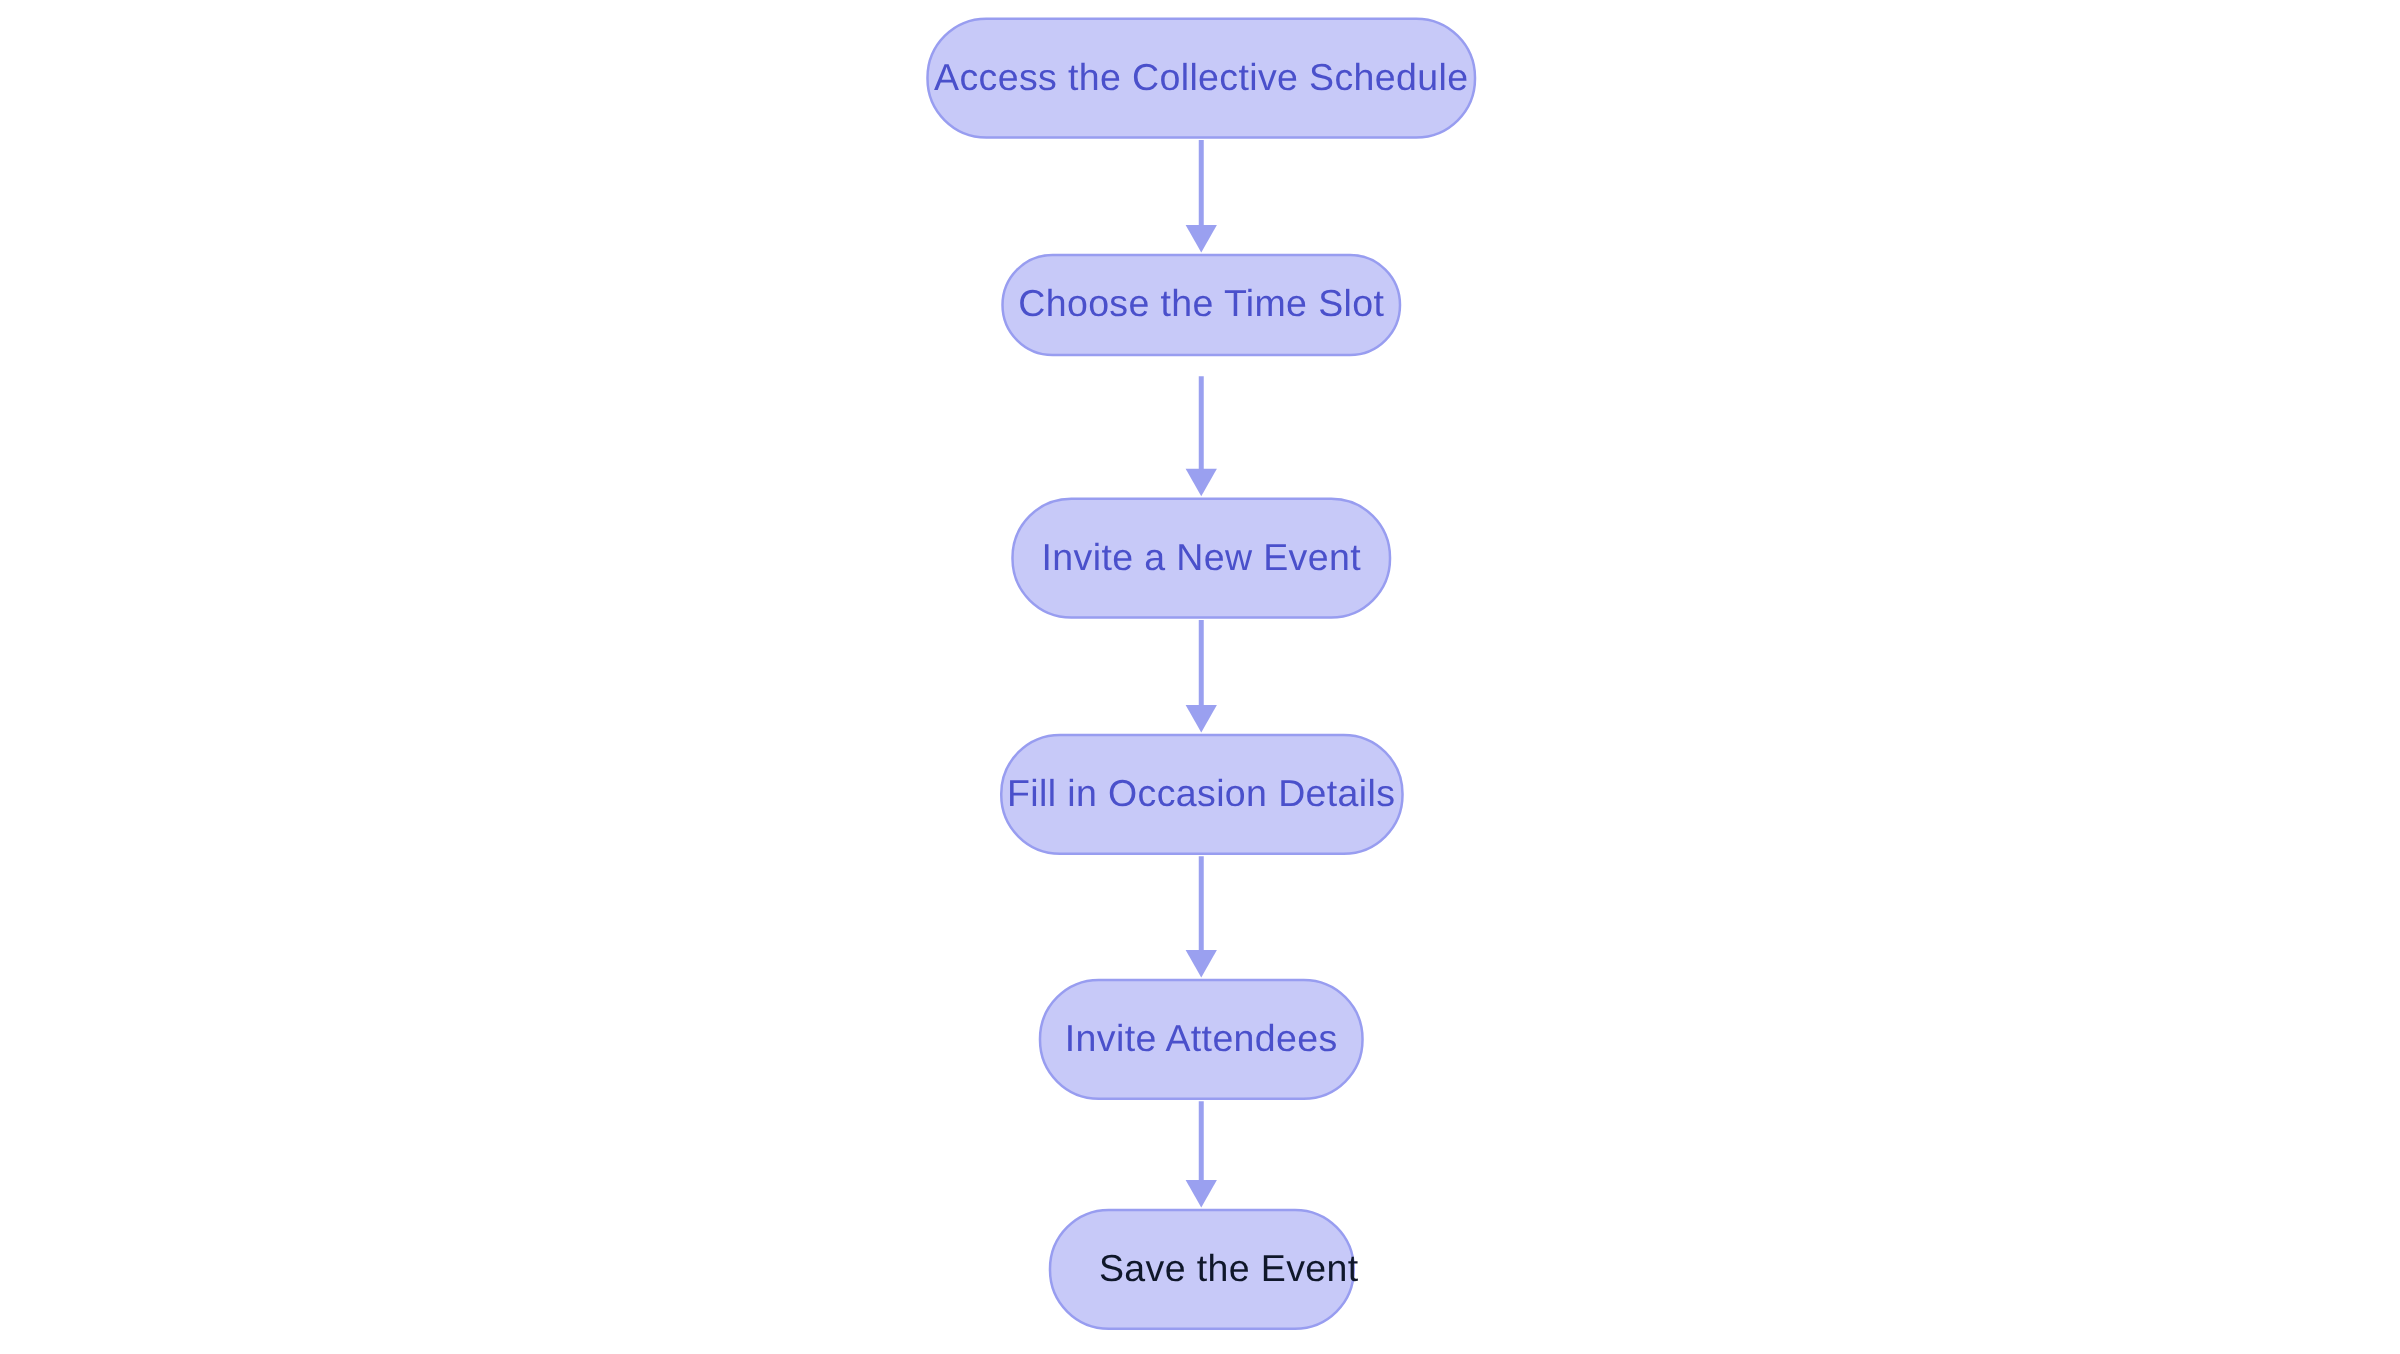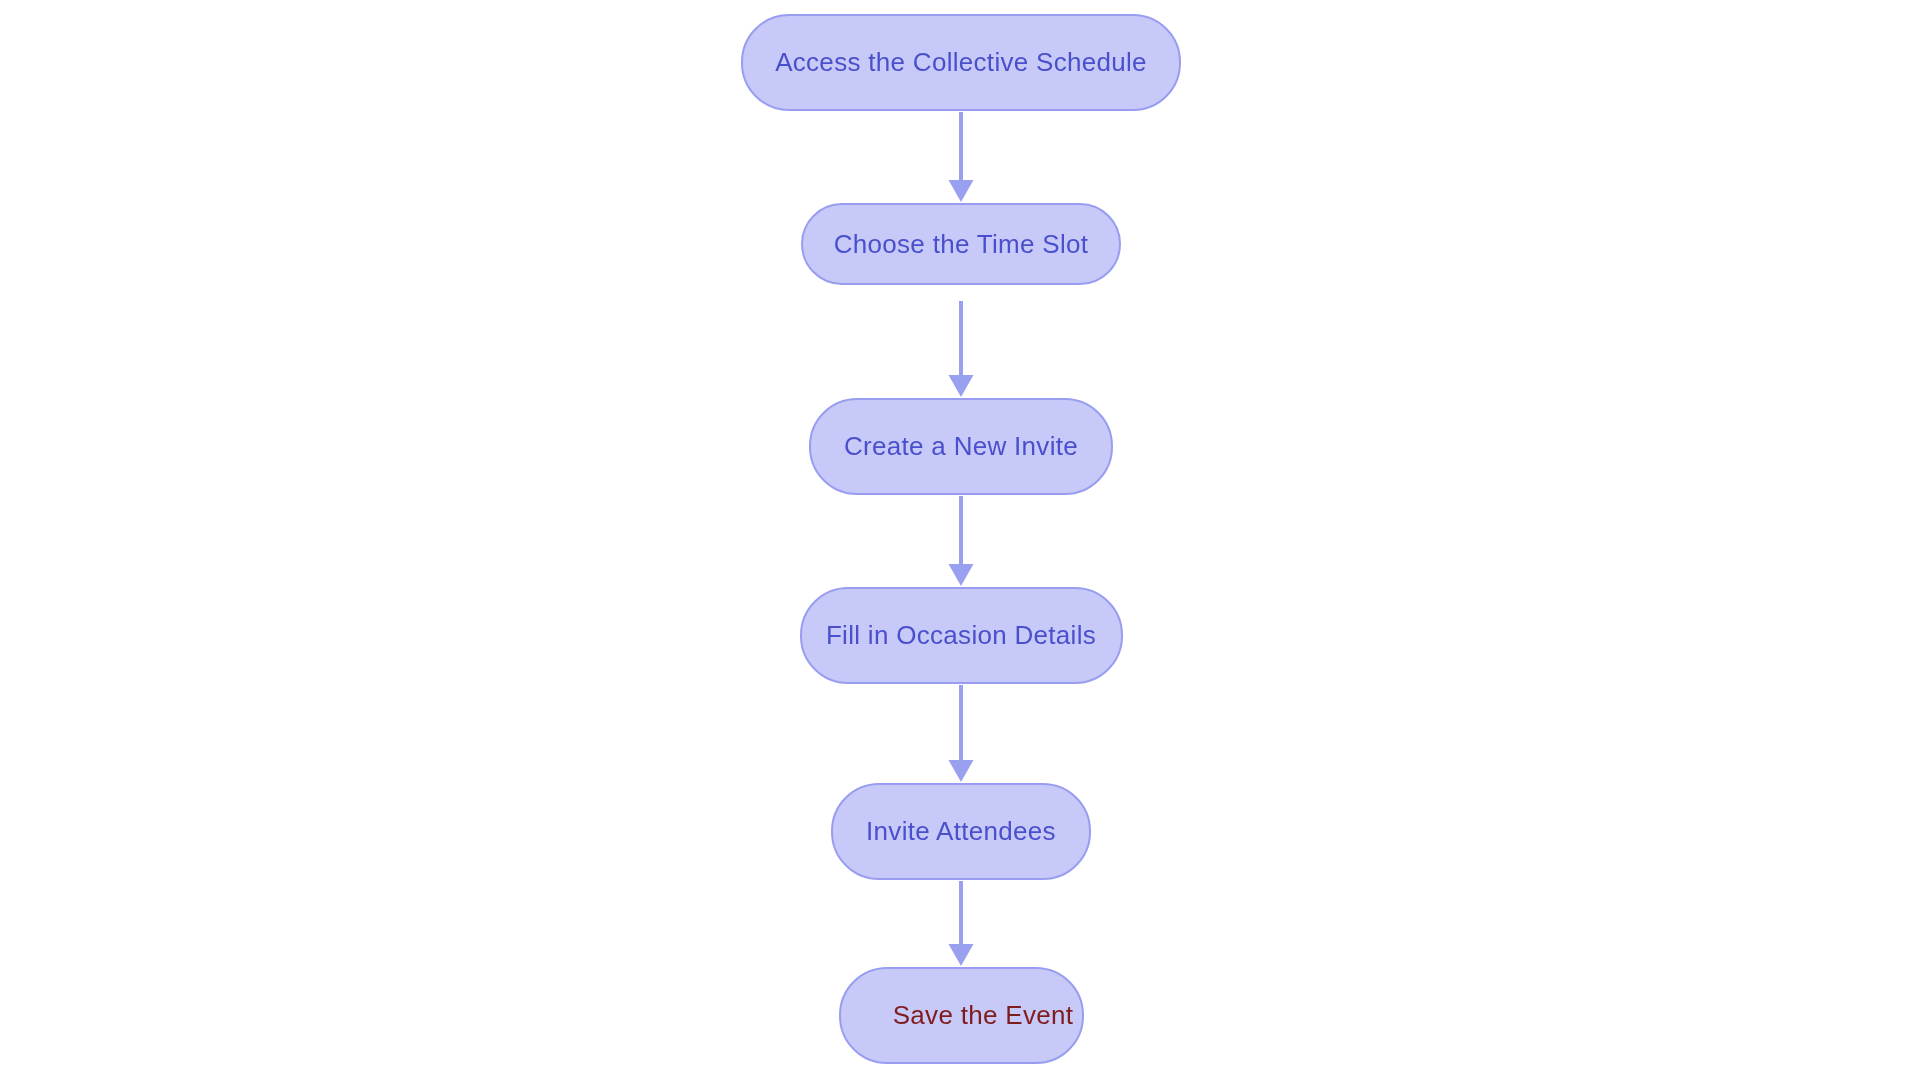--- a/index.html
+++ b/index.html
@@ -30,21 +30,21 @@
     box-sizing: border-box;
     display: flex;
     align-items: center;
     justify-content: center;
     border-radius: 48px;
     border: 2px solid #989df0;
     background: #c7c9f8;
     text-align: center;
   }
   .flow-node span {
-    font-size: 26px;
+    font-size: 30px;
     letter-spacing: 0.3px;
     color: #4a50cb;
     white-space: nowrap;
   }
 </style>
 </head>
 <body style="background: rgb(255, 255, 255);">
 
 <div class="canvas">
   <svg class="arrow-layer" id="arrow-svg" viewBox="0 0 1920 1083" xmlns="http://www.w3.org/2000/svg">
@@ -69,24 +69,24 @@
         <polygon points="948.5,944 973.5,944 961,966" fill="#9aa0f0"></polygon>
       </g>
     </svg>
 <div class="flow-node" style="top: 14px; left: 741px; width: 440px; height: 97px; background: rgb(199, 201, 248); border-color: rgb(152, 157, 240);">
       <span style="color: rgb(74, 80, 203);">Access the Collective Schedule</span>
     </div>
     <div class="flow-node" style="top: 203px; left: 801px; width: 320px; height: 82px; background: rgb(199, 201, 248); border-color: rgb(152, 157, 240);">
       <span style="color: rgb(74, 80, 203);">Choose the Time Slot</span>
     </div>
     <div class="flow-node" style="top: 398px; left: 809px; width: 304px; height: 97px; background: rgb(199, 201, 248); border-color: rgb(152, 157, 240);">
-      <span style="color: rgb(74, 80, 203);">Create a New Invite</span>
+      <span style="color: rgb(74, 80, 203);">Invite a New Event</span>
     </div>
     <div class="flow-node" style="top: 587px; left: 799.5px; width: 323px; height: 97px; background: rgb(199, 201, 248); border-color: rgb(152, 157, 240);">
       <span style="color: rgb(74, 80, 203);">Fill in Occasion Details</span>
     </div>
     <div class="flow-node" style="top: 783px; left: 831px; width: 260px; height: 97px; background: rgb(199, 201, 248); border-color: rgb(152, 157, 240);">
       <span style="color: rgb(74, 80, 203);">Invite Attendees</span>
     </div>
     <div class="flow-node" style="top: 967px; left: 838.5px; width: 245px; height: 97px; background: rgb(199, 201, 248); border-color: rgb(152, 157, 240);">
-      <span style="color: #7f1d1d; margin-left: 44px;">Save the Event</span>
+      <span style="color: #0f172a; margin-left: 44px;">Save the Event</span>
     </div>
   </div>
 
 </body></html>

